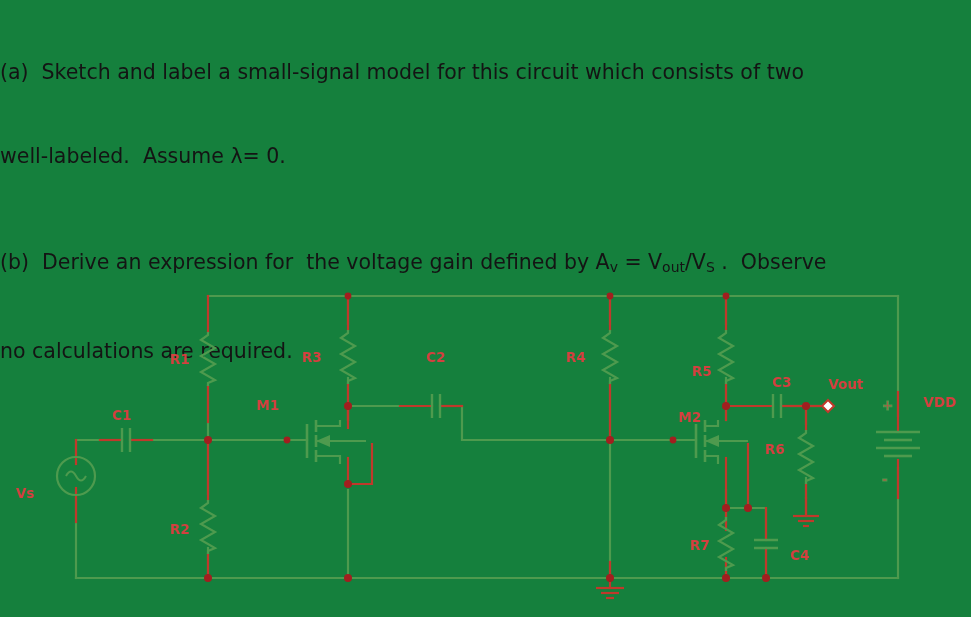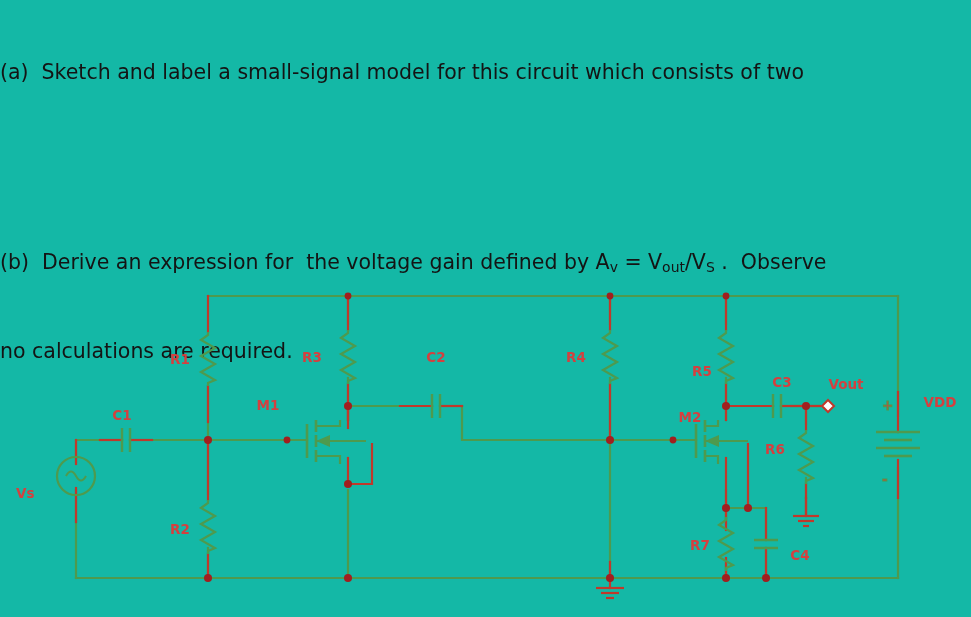--- a/index.html
+++ b/index.html
@@ -11,21 +11,21 @@
     width: 971px;
     height: 617px;
     font-family: "DejaVu Sans", "Liberation Sans", sans-serif;
     overflow: hidden;
     position: relative;
   }
   #root {
     position: relative;
     width: 971px;
     height: 617px;
-    background: #14b8a6;
+    background: #15803d;
   }
   .qtext {
     position: absolute;
     left: 0px;
     width: 971px;
     color: #141414;
     font-size: 20.5px;
     line-height: 28px;
     font-family: "DejaVu Sans", "Liberation Sans", sans-serif;
     white-space: pre-wrap;
@@ -48,20 +48,21 @@
     fill: #d4403f;
   }
 </style>
 </head>
 <body>
 
 <div id="root">
 
   <div class="qtext" id="q-a">
     <span class="qline">(a)  Sketch and label a small-signal model for this circuit which consists of two</span>
+    <span class="qline">well-labeled.  Assume λ= 0.</span>
   </div>
 
   <div class="qtext" id="q-b">
     <span class="qline"><span>(b)  Derive an expression for  the voltage gain defined by A</span><sub>v</sub><span> = V</span><sub>out</sub><span>/V</span><sub>S</sub><span> .  Observe</span></span>
     <span class="qline">no calculations are required.</span>
   </div>
 
   <svg id="circuit" viewBox="0 0 971 345">
     <defs>
       <g id="res-v">

